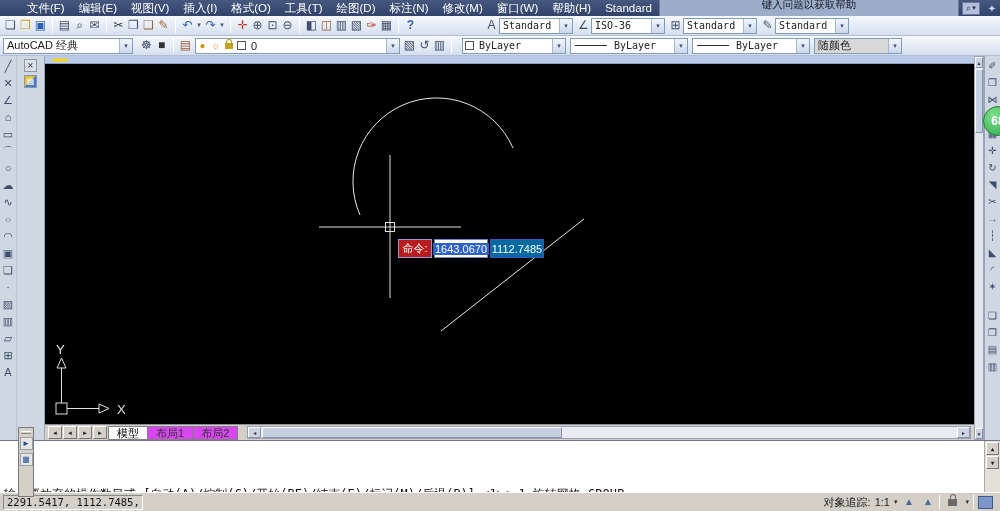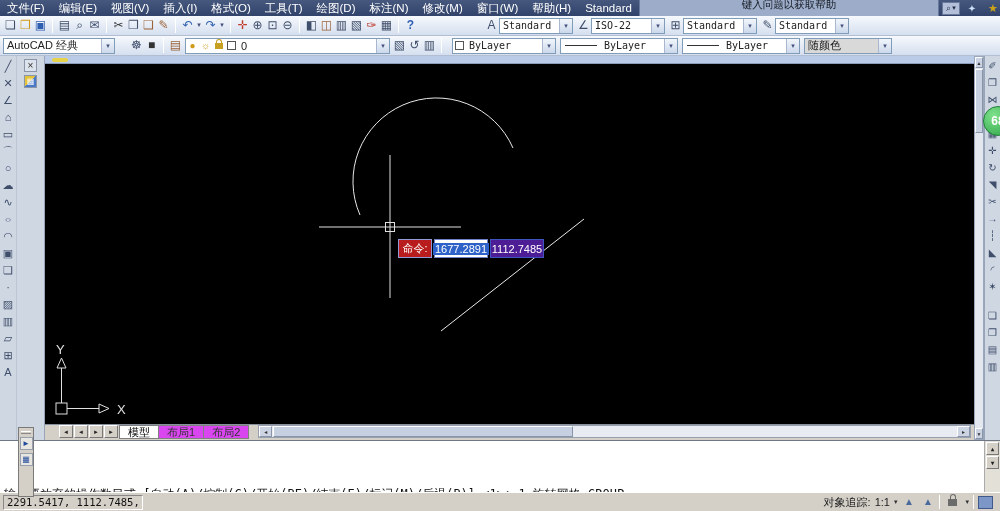--- a/index.html
+++ b/index.html
@@ -1,20 +1,20 @@
 <!DOCTYPE html>
 <html><head>
 <meta charset="utf-8">
 <style>
 *{box-sizing:border-box;margin:0;padding:0}
 html,body{width:1000px;height:511px;overflow:hidden}
 body{position:relative;font-family:"Liberation Sans",sans-serif;background:#d4d0c8;cursor:default}
 
 
-#menu-bar{position:absolute;left:0;top:0;width:1000px;height:16px;background:linear-gradient(#46587e,#31436a);display:flex;align-items:center;padding-left:0}
+#menu-bar{position:absolute;left:0;top:0;width:1000px;height:16px;background:linear-gradient(#46587e,#31436a);display:flex;align-items:center;padding-left:20px}
 .menu-item{color:#fff;font-size:11.5px;height:16px;line-height:16px;padding:0 7px;white-space:nowrap}
 #menu-right{margin-left:auto;display:flex;align-items:center;gap:3px;padding-right:8px}
 #help-search{width:300px;height:21px;background:#9dadc9;border:1px solid #69799c;color:#151a24;font-size:10.5px;line-height:11px;text-align:center;overflow:hidden}
 .mbtn{height:13px;min-width:18px;background:#b3bfd8;border:1px solid #69799c;color:#1e2843;font-size:9px;display:flex;align-items:center;justify-content:center}
 .mbtn .ddarrow-mini{font-size:7px;margin-left:1px}
 #star-btn{color:#caa21a;background:transparent;border-color:transparent;font-size:11px}
 #comm-btn{color:#cfe0f8;background:transparent;border-color:transparent;font-size:10px}
 
 
 .toolbar{position:absolute;left:0;width:1000px;height:20px;background:linear-gradient(#f6f9fd,#d5dfef);border-bottom:1px solid #b2bed2;display:flex;align-items:center;padding-left:3px}
@@ -26,21 +26,21 @@
 .vsep{width:1px;height:15px;background:#a9b4c8;border-right:1px solid #fff;margin:0 4px}
 .c-yellow{color:#cf9a18}.c-blue{color:#2f5fb0}.c-red{color:#c03a2b}.c-brown{color:#9a6238}.c-dark{color:#333}
 .bold{font-weight:bold}
 .squash{transform:scaleY(.65)}
 .dd{height:16px;background:#fff;border:1px solid #7f9db9;display:flex;align-items:center;color:#222}
 .ddval{flex:1;padding:0 3px;font-family:"DejaVu Sans Mono",monospace;font-size:10px;white-space:nowrap;overflow:hidden}
 .ddarrow{width:13px;height:14px;background:linear-gradient(#f2f6fb,#ccd8ec);border-left:1px solid #a9b8cf;font-size:7px;color:#44517c;display:flex;align-items:center;justify-content:center}
 .stylegrp{display:flex;align-items:center;margin-right:3px}
 .stylegrp .dd{width:74px}
 #tb1-spacer{width:66px}
-#ws-dd{width:112px;margin-right:14px}
+#ws-dd{width:130px;margin-right:6px}
 #ws-dd .ddval{font-family:"Liberation Sans",sans-serif;font-size:11px}
 #layer-dd{width:205px;margin:0 2px}
 .licon{width:13px;text-align:center;font-size:10px}
 .swatch{width:9px;height:9px;border:1px solid #555;background:#fff;margin:0 2px}
 .layername{flex:1;padding-left:3px;font-size:11px}
 #color-dd{width:104px;margin-left:6px}
 #lt-dd,#lw-dd{width:118px;margin-left:4px}
 #ps-dd{width:88px;margin-left:4px;background:#d9d9d9}
 .linesample{width:32px;height:1px;background:#333;margin:0 4px}
 .minilock{width:8px;height:6px;background:#c8a020;position:relative;margin:0 2px 0 3px}
@@ -65,24 +65,24 @@
 
 
 #canvas-title{position:absolute;left:45px;top:56px;width:929px;height:8px;background:#b9cbe6;border-bottom:1px solid #8c9cba}
 #title-blob{position:absolute;left:7px;top:2px;width:16px;height:4px;background:#e8d44a;border-radius:2px}
 #canvas{position:absolute;left:45px;top:64px;width:929px;height:360px;background:#000;overflow:hidden}
 #geom{position:absolute;left:0;top:0}
 .dyn{position:absolute;top:175px;height:19px;display:flex;align-items:center;justify-content:center;font-size:11px;white-space:nowrap}
 #dyn-label{left:353px;width:34px;background:#b91c1c;border:1px solid #8f9bd8;color:#fff}
 #dyn-x{left:389px;width:54px;background:#fff;border:1px solid #7080c8}
 #dyn-x span{background:#2e62c8;color:#fff;padding:0 2px;font-family:"Liberation Sans",sans-serif}
-#dyn-y{left:445px;width:54px;background:#4c1d95;border:1px solid #3f54c0;color:#fff}
-
-
-#tabrow{position:absolute;left:45px;top:424px;width:929px;height:16px;background:#d4d0c8;border-top:1px solid #88909e;display:flex;padding-left:14px}
+#dyn-y{left:445px;width:54px;background:#0369a1;border:1px solid #3f54c0;color:#fff}
+
+
+#tabrow{position:absolute;left:45px;top:424px;width:929px;height:16px;background:#d4d0c8;border-top:1px solid #88909e;display:flex;align-items:center;padding-left:3px}
 .navbtn{width:14px;height:13px;background:#d4d0c8;border:1px solid;border-color:#fff #777 #777 #fff;font-size:6px;color:#222;display:flex;align-items:center;justify-content:center;margin-right:1px}
 .tab{height:14px;line-height:13px;padding:0 8px;font-size:11px;border:1px solid #808080;background:#d946ef;color:#333;margin-right:-1px;white-space:nowrap}
 .tab.active{background:#fff;color:#000}
 #h-scroll{flex:1;height:13px;margin:0 3px 0 10px;border:1px solid #98a0b0;background:#e8ecf2;display:flex;align-items:stretch}
 .harrow{width:13px;background:#ccd4e3;border:1px solid;border-color:#fff #8a94a8 #8a94a8 #fff;font-size:5px;color:#333;display:flex;align-items:center;justify-content:center}
 #h-thumb{width:300px;background:#c7d0e0;border:1px solid;border-color:#fff #8a94a8 #8a94a8 #fff;margin:0 1px}
 #h-fill{flex:1}
 
 
 #command{position:absolute;left:0;top:440px;width:1000px;height:52px;background:#fff;border-top:1px solid #707886;font-family:"DejaVu Sans Mono",monospace;font-size:12px;color:#111}
@@ -189,21 +189,21 @@
     <span class="stylegrp">
         <span class="ticon">A</span>
         <span class="dd">
           <span class="ddval">Standard</span>
           <span class="ddarrow">▾</span>
         </span>
       </span>
       <span class="stylegrp">
         <span class="ticon">∠</span>
         <span class="dd">
-          <span class="ddval">ISO-22</span>
+          <span class="ddval">ISO-36</span>
           <span class="ddarrow">▾</span>
         </span>
       </span>
       <span class="stylegrp">
         <span class="ticon">⊞</span>
         <span class="dd">
           <span class="ddval">Standard</span>
           <span class="ddarrow">▾</span>
         </span>
       </span>
@@ -305,21 +305,21 @@
       <line x1="16.5" y1="339" x2="16.5" y2="304"></line>
       <path d="M16.5,294 L12,304 L21,304 Z"></path>
       <line x1="22" y1="344.5" x2="54" y2="344.5"></line>
       <path d="M64,344.5 L54,340 L54,349 Z"></path>
     </g>
     <text x="11" y="290" fill="#e0e0e0" font-size="13" font-family="Liberation Sans, sans-serif">Y</text>
     <text x="72" y="350" fill="#e0e0e0" font-size="13" font-family="Liberation Sans, sans-serif">X</text>
   </svg>
   <div id="dyn-label" class="dyn">命令:</div>
   <div id="dyn-x" class="dyn">
-      <span>1677.2891</span>
+      <span>1643.0670</span>
     </div>
   <div id="dyn-y" class="dyn">1112.7485</div>
 </div>
 
 <div id="right-rail">
   <div id="v-scroll">
     <div class="sarrow">▲</div>
     <div id="v-thumb"></div>
     <div id="v-fill"></div>
     <div class="sarrow">▼</div>

